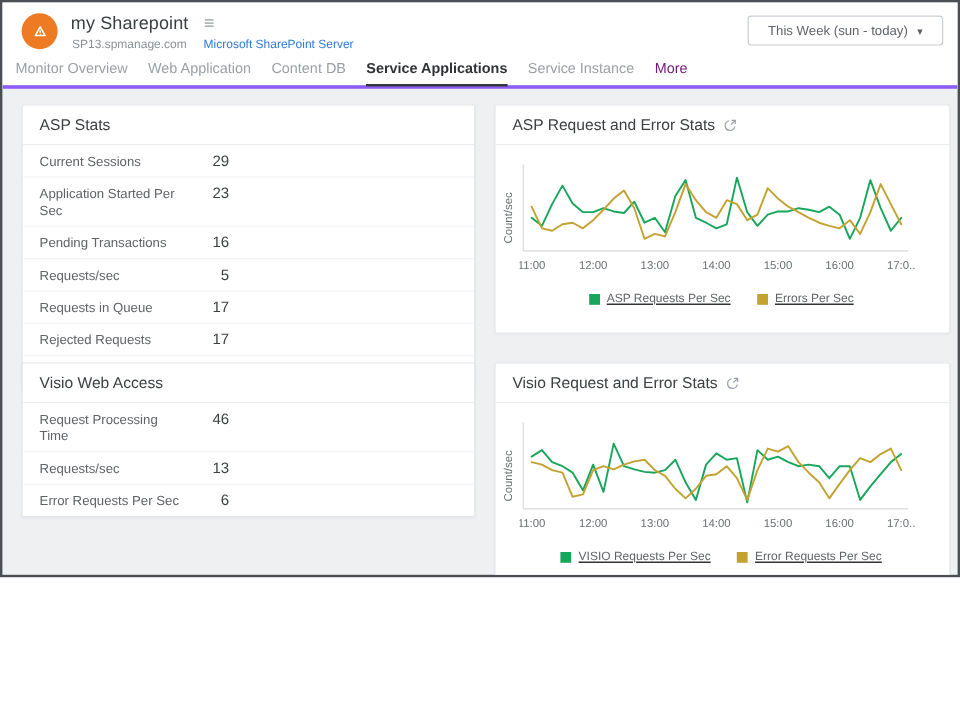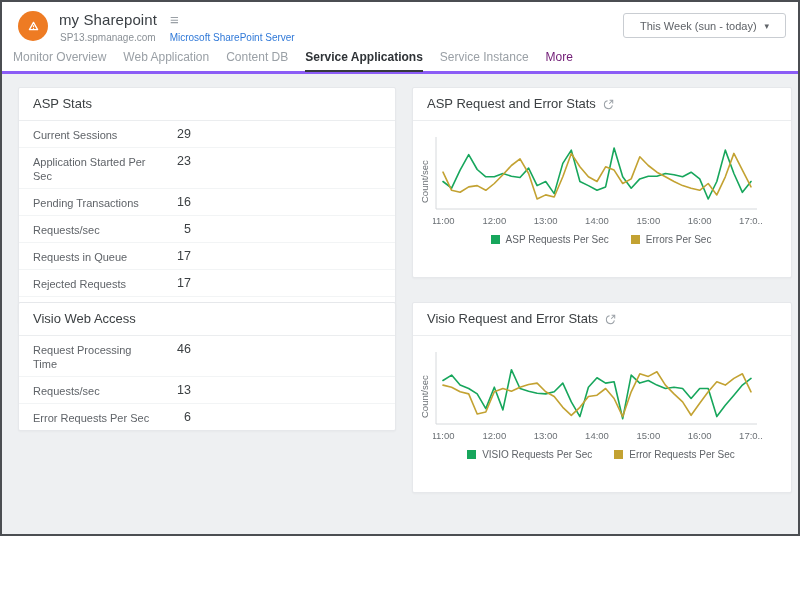--- a/index.html
+++ b/index.html
@@ -1,18 +1,18 @@
 <!DOCTYPE html>
 <html><head>
 <meta charset="utf-8">
 <style>
   * { box-sizing: border-box; margin: 0; padding: 0; }
   body { font-family: "Liberation Sans", sans-serif; background: #fff; }
   .screen {
-    position: relative; width: 800px; height: 536px;
+    position: relative; width: 800px; height: 481px;
     border: 2px solid #4b4e52; background: #eef0f2; overflow: hidden;
   }
   
   .header {
     position: absolute; top: 0; left: 0; right: 0; height: 48px;
     background: #fff; z-index: 2;
   }
   .logo {
     position: absolute; left: 16px; top: 9px; width: 30px; height: 30px;
     border-radius: 50%; display: flex; align-items: center; justify-content: center;
@@ -66,21 +66,21 @@
   .stat-row:last-child { border-bottom: none; }
   .stat-label { width: 122px; font-size: 11px; line-height: 14px; color: #5f6368; padding-top: 2px; }
   .stat-value { width: 36px; text-align: right; font-size: 12.5px; color: #3c4043; padding-top: 1px; }
   
   .chart-body { padding: 12px 8px 0 6px; }
   .chart-flex { display: flex; align-items: center; }
   .ylabel {
     writing-mode: vertical-rl; transform: rotate(180deg);
     font-size: 9.5px; color: #6b7075; height: 80px; text-align: center; width: 14px;
   }
-  .legend { display: flex; justify-content: center; gap: 22px; margin-top: 3px; }
+  .legend { display: flex; justify-content: center; gap: 22px; margin-top: 13px; text-decoration: underline; }
   .leg-item { display: inline-flex; align-items: center; font-size: 10px; color: #5f6368; }
   .leg-swatch { width: 9px; height: 9px; display: inline-block; margin-right: 6px; }
   
   #card-asp-stats   { left: 16px;  top: 13px;  width: 378px; }
   #card-visio-stats { left: 16px;  top: 228px; width: 378px; }
   #card-chart-0     { left: 410px; top: 13px;  width: 380px; height: 191px; }
   #card-chart-1     { left: 410px; top: 228px; width: 380px; height: 191px; }
 </style>
 </head>
 <body>

